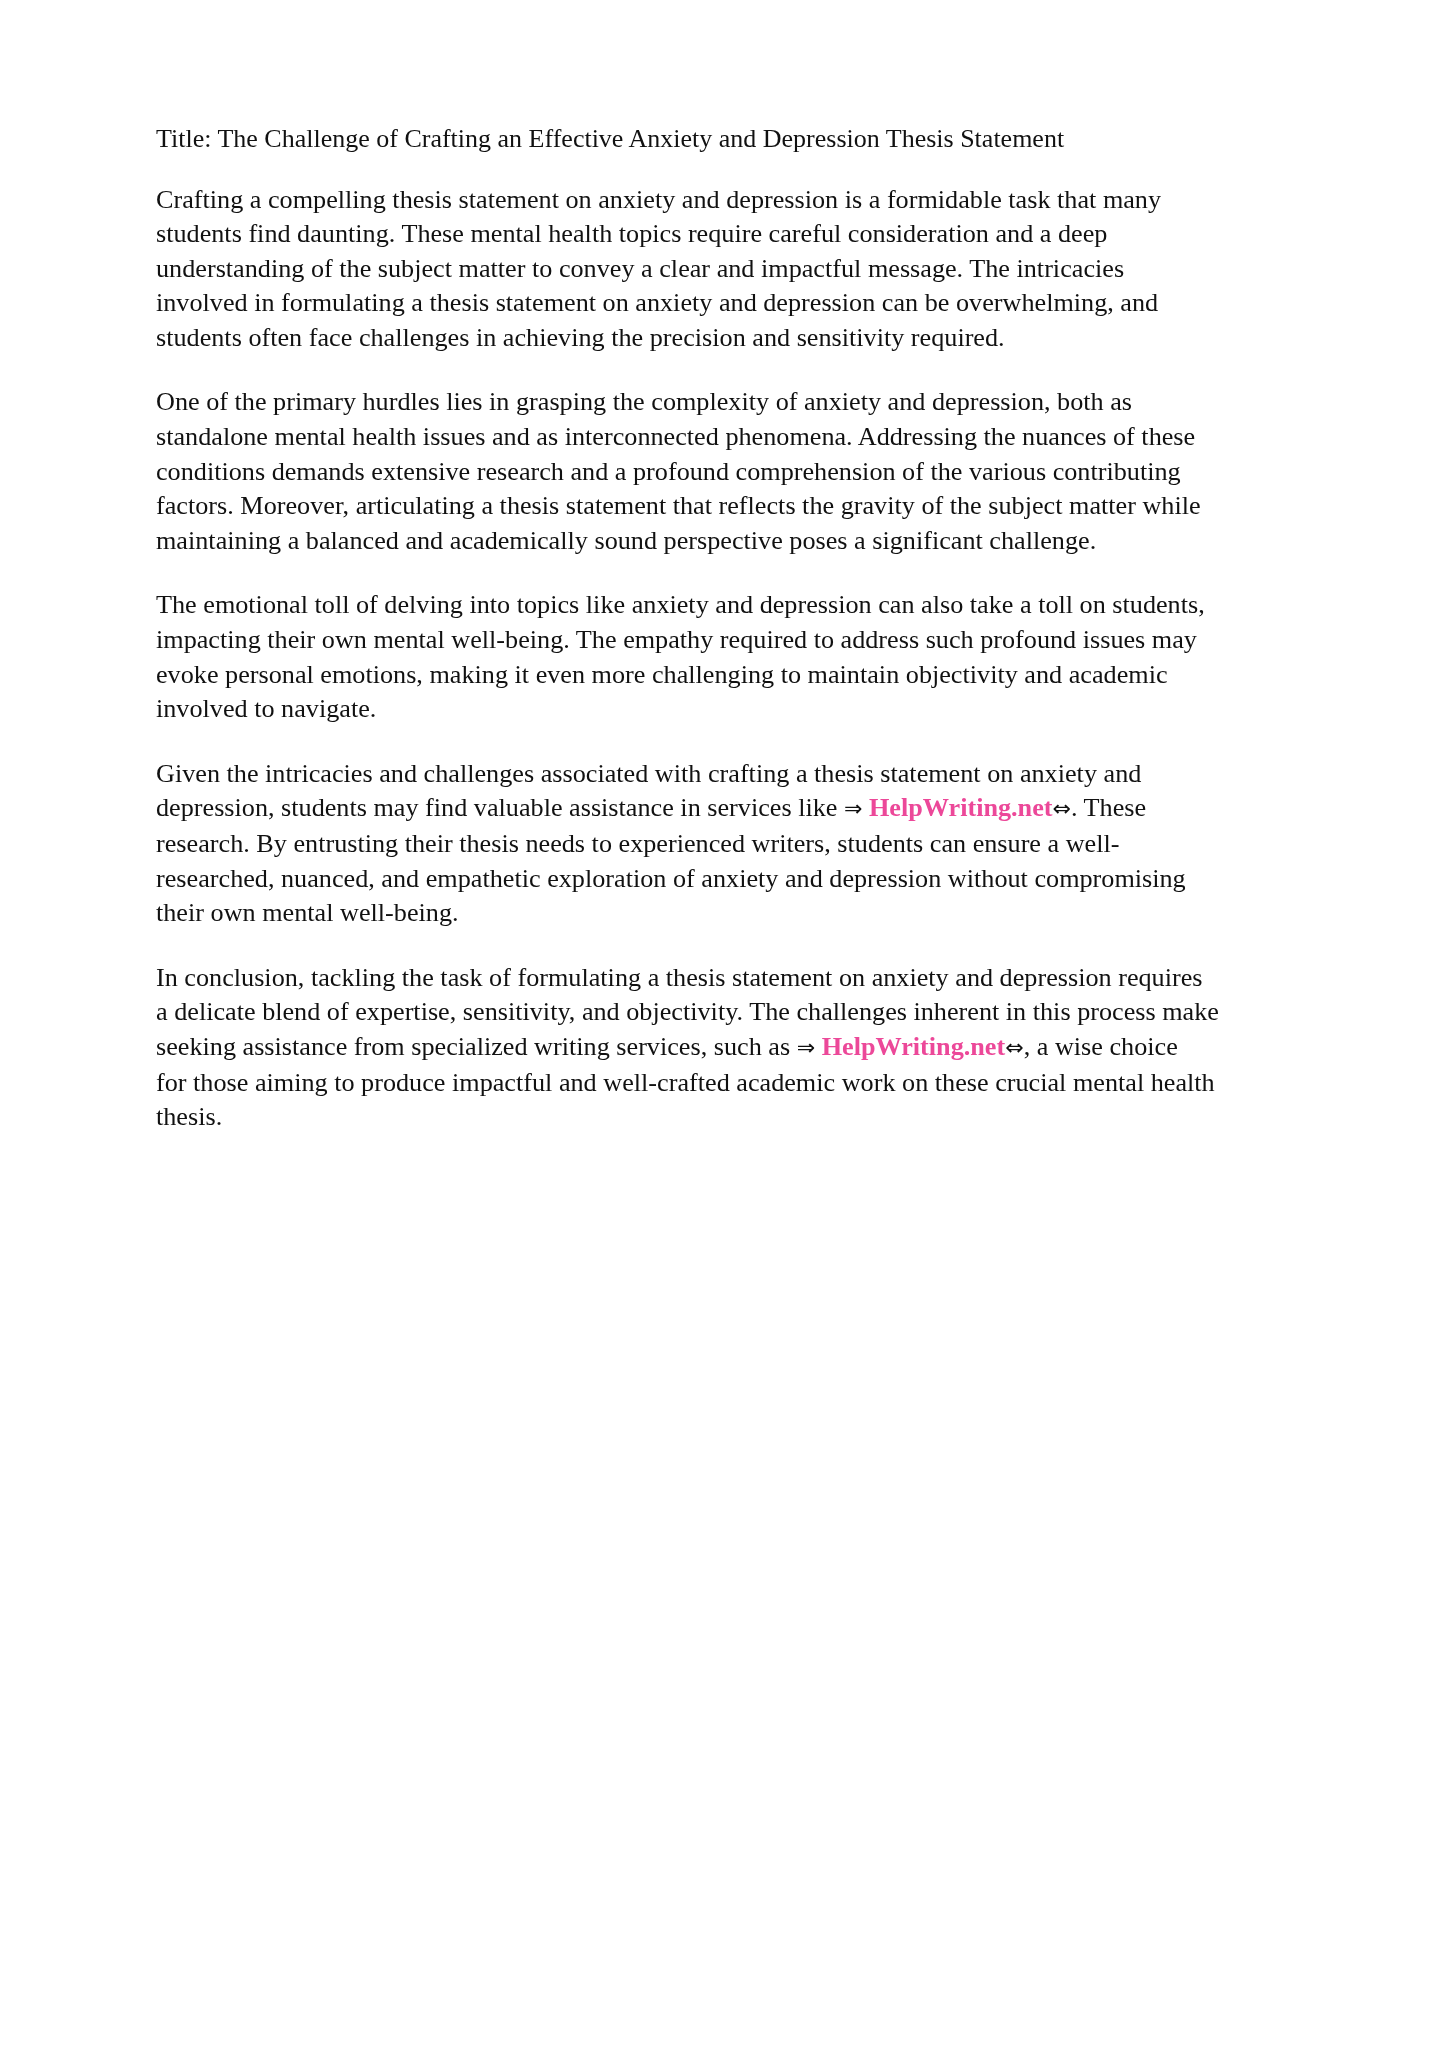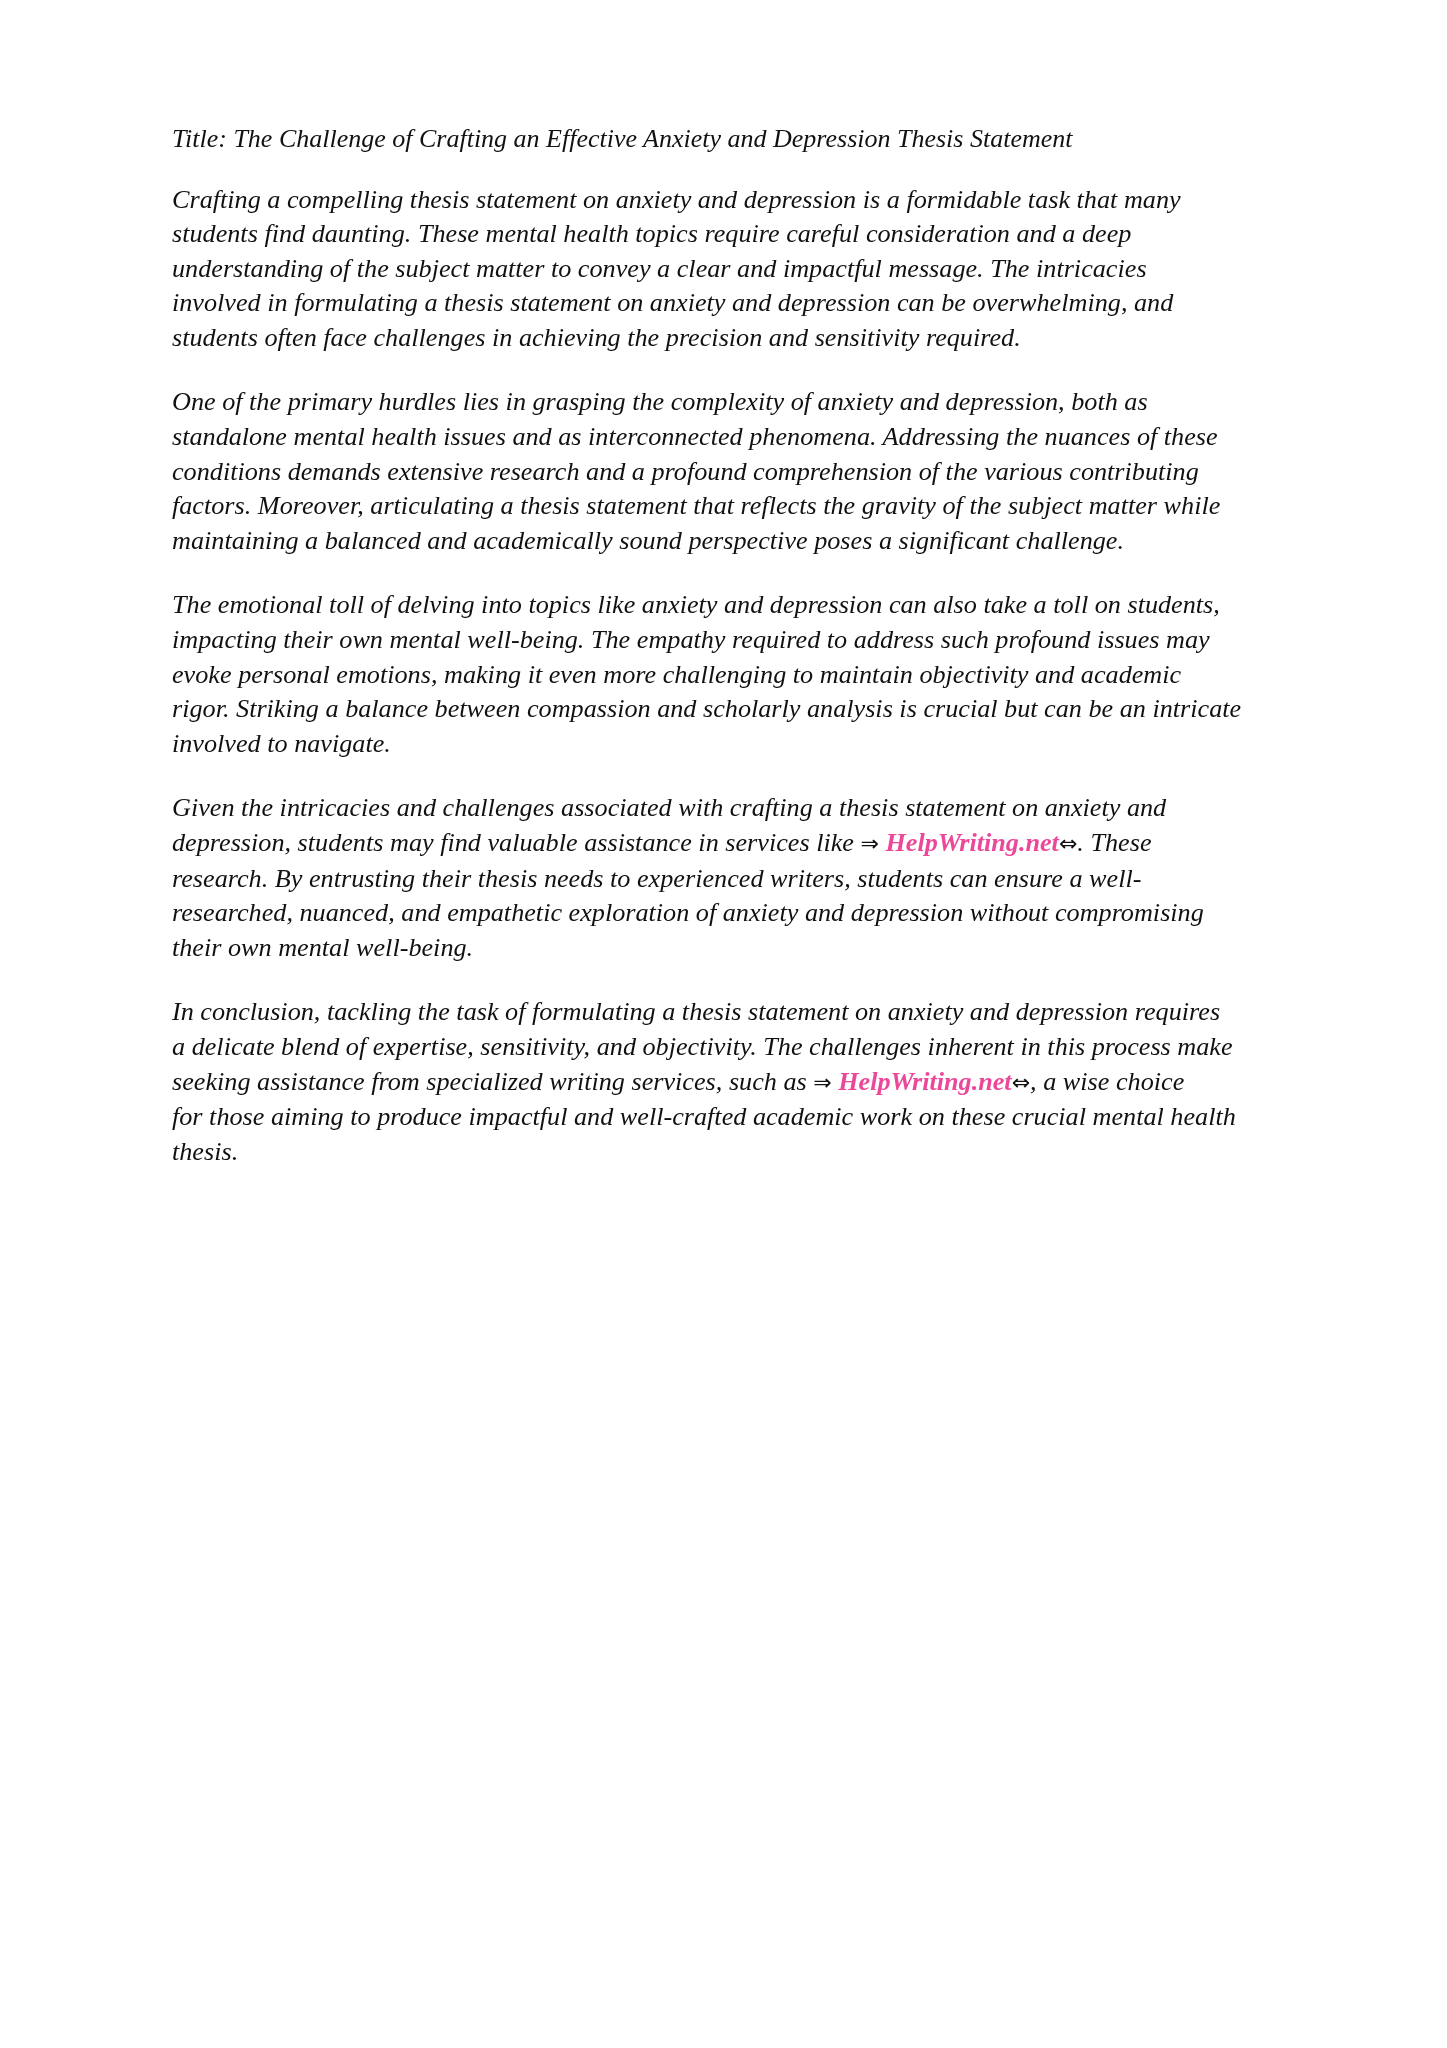--- a/index.html
+++ b/index.html
@@ -10,24 +10,23 @@
     body {
       width: 1447px;
       height: 2048px;
       position: relative;
       overflow: hidden;
       font-family: "Liberation Serif", "DejaVu Serif", serif;
       color: #111111;
     }
     .page {
       position: absolute;
-      left: 172px;
+      left: 156px;
       top: 122px;
       width: 1200px;
-      font-style: italic;
     }
     .title {
       font-size: 26px;
       line-height: 34.5px;
       margin: 0 0 26px 0;
       font-weight: normal;
       white-space: nowrap;
     }
     .para {
       font-size: 26.2px;
@@ -70,21 +69,20 @@
     <span class="line">standalone mental health issues and as interconnected phenomena. Addressing the nuances of these</span>
     <span class="line">conditions demands extensive research and a profound comprehension of the various contributing</span>
     <span class="line">factors. Moreover, articulating a thesis statement that reflects the gravity of the subject matter while</span>
     <span class="line">maintaining a balanced and academically sound perspective poses a significant challenge.</span>
   </p>
 
   <p class="para">
     <span class="line">The emotional toll of delving into topics like anxiety and depression can also take a toll on students,</span>
     <span class="line">impacting their own mental well-being. The empathy required to address such profound issues may</span>
     <span class="line">evoke personal emotions, making it even more challenging to maintain objectivity and academic</span>
-    <span class="line">rigor. Striking a balance between compassion and scholarly analysis is crucial but can be an intricate</span>
     <span class="line">involved to navigate.</span>
   </p>
 
   <p class="para">
     <span class="line">Given the intricacies and challenges associated with crafting a thesis statement on anxiety and</span>
     <span class="line"><span>depression, students may find valuable assistance in services like </span><span class="arrow">⇒</span> <a class="link">HelpWriting.net</a><span class="arrow">⇔</span><span>. These</span></span>
     <span class="line">research. By entrusting their thesis needs to experienced writers, students can ensure a well-</span>
     <span class="line">researched, nuanced, and empathetic exploration of anxiety and depression without compromising</span>
     <span class="line">their own mental well-being.</span>
   </p>

